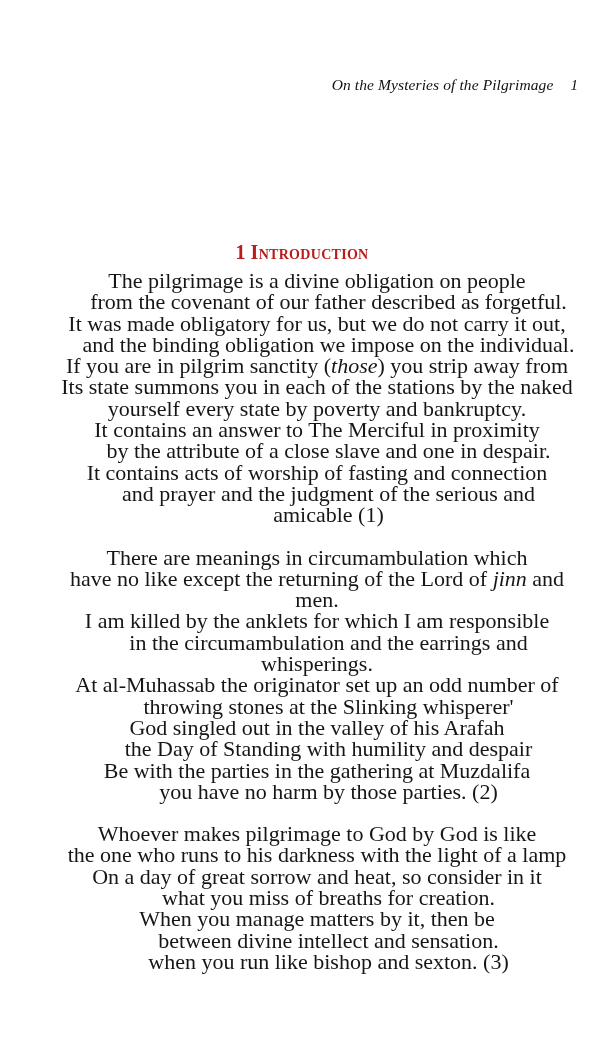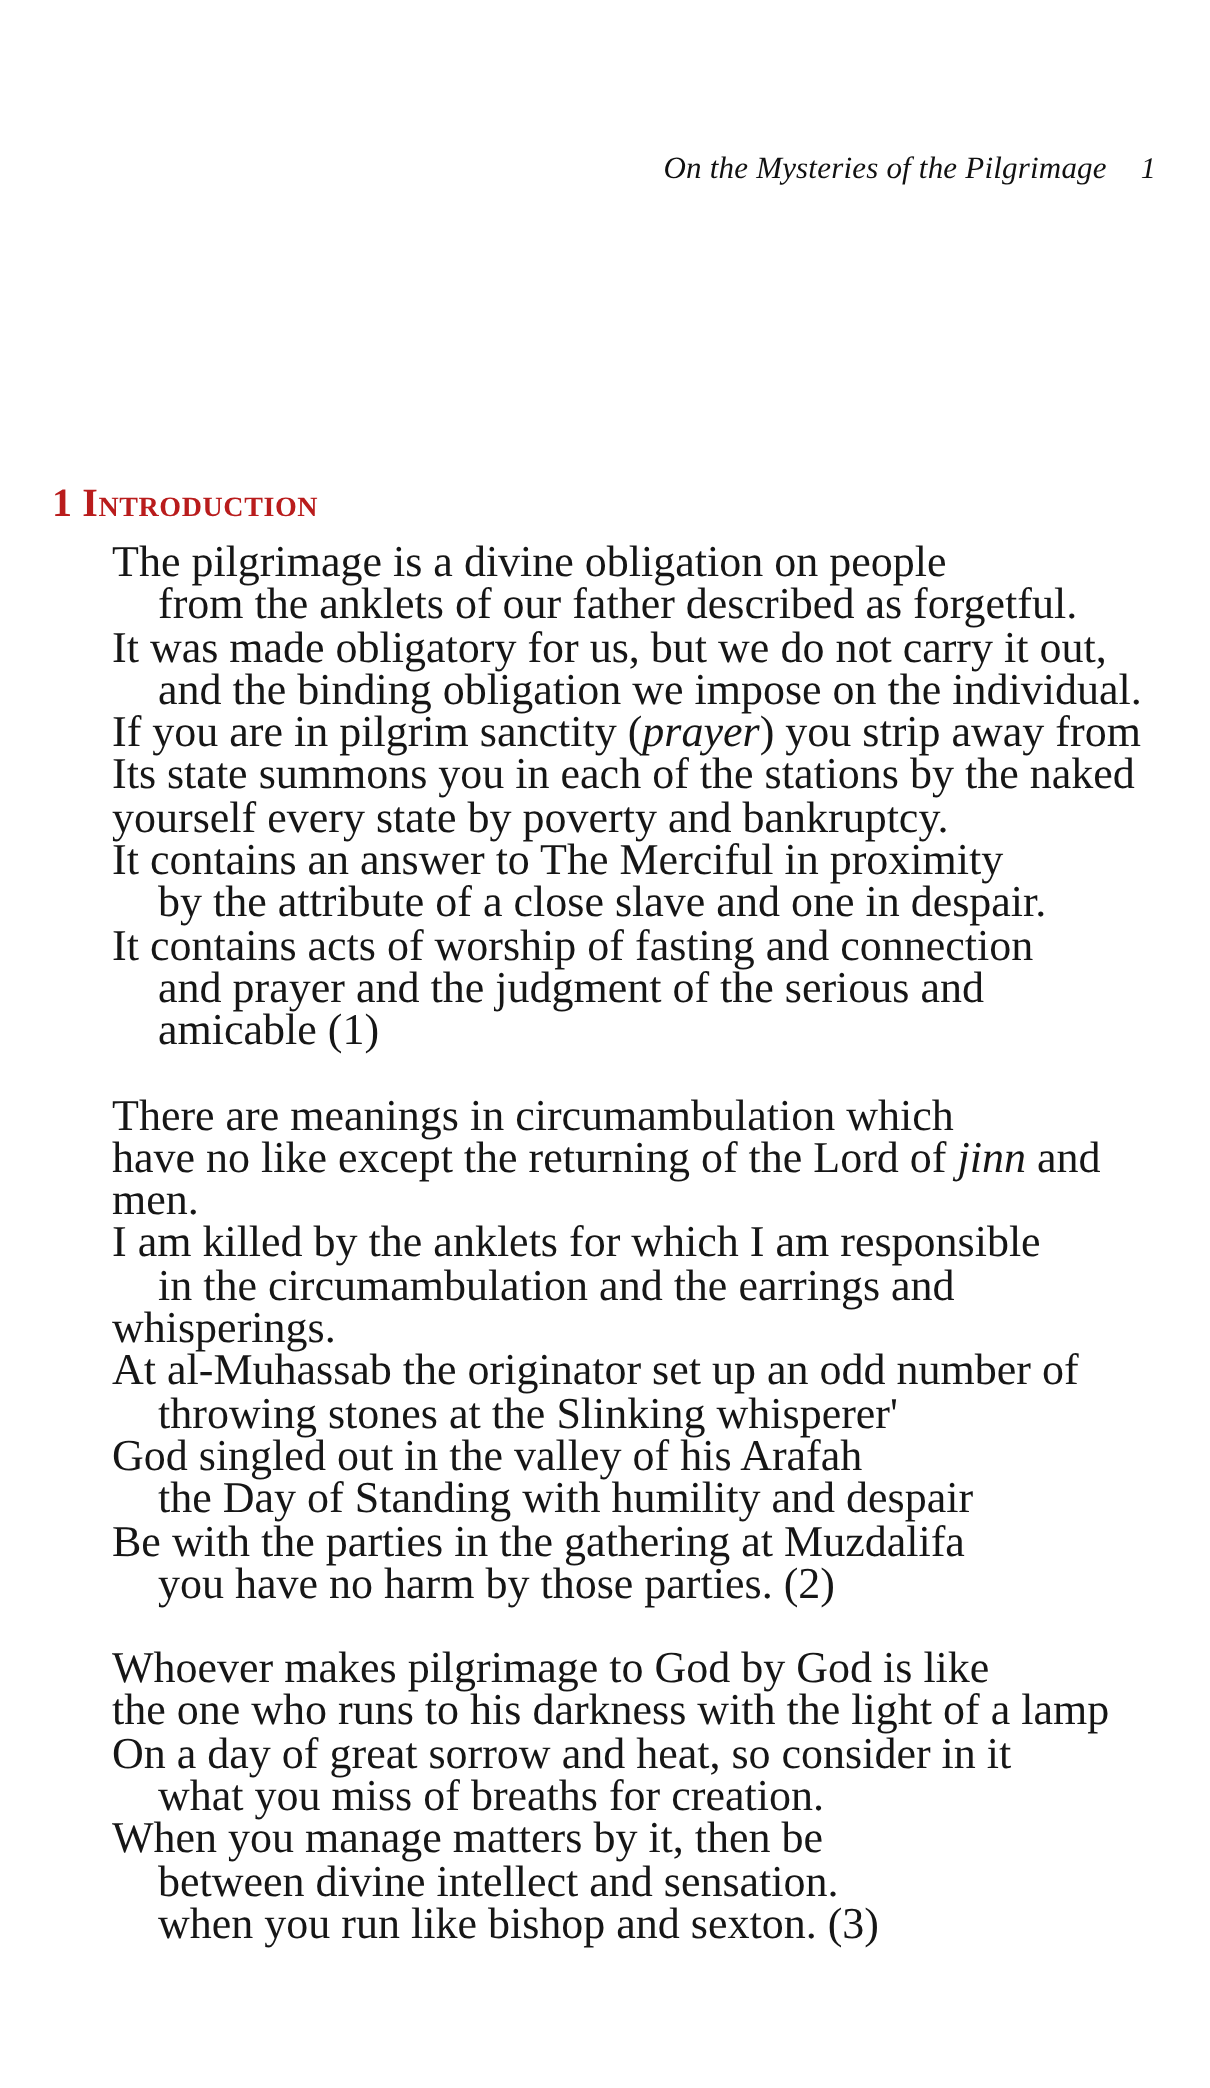--- a/index.html
+++ b/index.html
@@ -15,20 +15,21 @@
     font-family: "Liberation Serif", "DejaVu Serif", serif;
     color: #191919;
     -webkit-font-smoothing: antialiased;
   }
 
   .page {
     position: relative;
     width: 605px;
     height: 804px;
     box-sizing: border-box;
+    text-align: center;
   }
 
   
   .running-head {
     position: absolute;
     top: 76px;
     right: 27px;
     font-style: italic;
     font-size: 15.5px;
     letter-spacing: 0.1px;
@@ -102,24 +103,24 @@
 
   <div class="body-block">
 
     <h1 class="section-heading">
       <span class="sec-num">1</span><span class="sec-title">Introduction</span>
     </h1>
 
     <div class="poem">
         <div class="stanza">
           <p class="line">The pilgrimage is a divine obligation on people</p>
-          <p class="line indent">from the anklets of our father described as forgetful.</p>
+          <p class="line indent">from the covenant of our father described as forgetful.</p>
           <p class="line">It was made obligatory for us, but we do not carry it out,</p>
           <p class="line indent">and the binding obligation we impose on the individual.</p>
-          <p class="line">If you are in pilgrim sanctity (<i>prayer</i>) you strip away from</p>
+          <p class="line">If you are in pilgrim sanctity (<i>those</i>) you strip away from</p>
           <p class="line">Its state summons you in each of the stations by the naked</p>
           <p class="line">yourself every state by poverty and bankruptcy.</p>
           <p class="line">It contains an answer to The Merciful in proximity</p>
           <p class="line indent">by the attribute of a close slave and one in despair.</p>
           <p class="line">It contains acts of worship of fasting and connection</p>
           <p class="line indent">and prayer and the judgment of the serious and</p>
           <p class="line indent">amicable (1)</p>
         </div>
         <div class="stanza">
           <p class="line">There are meanings in circumambulation which</p>

